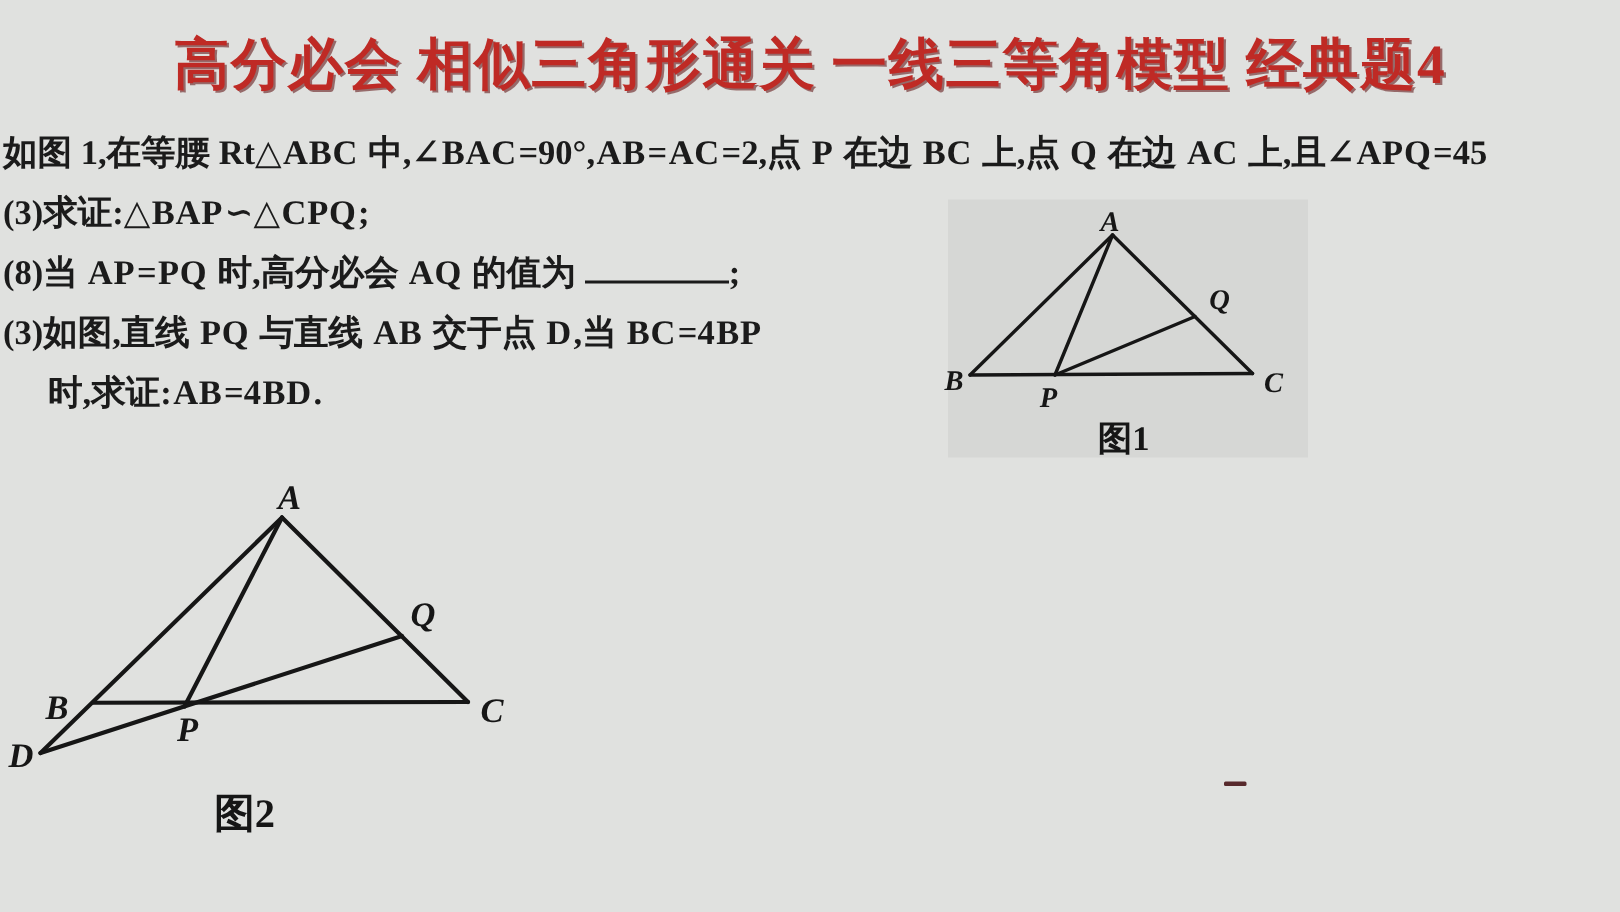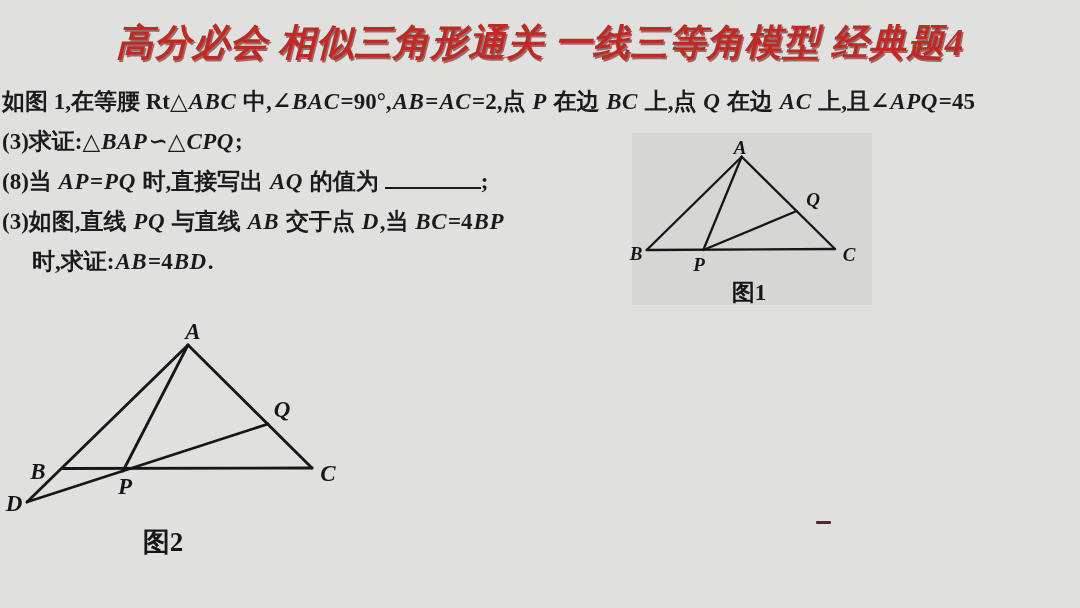--- a/index.html
+++ b/index.html
@@ -5,44 +5,43 @@
   html,body{margin:0;padding:0;}
   body{
     width:1080px;height:608px;position:relative;overflow:hidden;
     font-family:"Liberation Serif","DejaVu Serif",serif;
   }
   .title{
     position:absolute;top:18px;left:0;width:1080px;text-align:center;
     font-size:37px;font-weight:bold;letter-spacing:1px;
     text-shadow:1.5px 1.5px 0 rgba(90,10,10,0.55);
     white-space:nowrap;
-    font-style:italic;
   }
   .problem{
     position:absolute;left:2px;top:82px;width:1100px;
     font-size:23px;font-weight:bold;color:#1b1b1b;
   }
   .pline{height:40px;line-height:40px;white-space:nowrap;}
-  .var{font-style:italic;padding:0 1px;letter-spacing:0.5px;}
+  .var{padding:0 1px;letter-spacing:0.5px;}
   .blank{
     display:inline-block;width:96px;height:24px;margin-left:6px;
     border-bottom:2.5px solid #1b1b1b;vertical-align:baseline;
   }
   .fig{position:absolute;}
   .stray{position:absolute;border-radius:1px;}
 </style>
 </head>
 <body style="background: rgb(224, 225, 223);">
 
 <div class="title" style="color: rgb(191, 42, 37);">高分必会 相似三角形通关 一线三等角模型 经典题4</div>
 
 <div class="problem">
     <div class="pline"><span>如图 1,在等腰 Rt△</span><span class="var">ABC</span><span> 中,∠</span><span class="var">BAC</span><span>=90°,</span><span class="var">AB</span><span>=</span><span class="var">AC</span><span>=2,点 </span><span class="var">P</span><span> 在边 </span><span class="var">BC</span><span> 上,点 </span><span class="var">Q</span><span> 在边 </span><span class="var">AC</span><span> 上,且∠</span><span class="var">APQ</span><span>=45</span></div>
     <div class="pline"><span>(3)求证:△</span><span class="var">BAP</span><span>∽△</span><span class="var">CPQ</span><span>;</span></div>
-    <div class="pline"><span>(8)当 </span><span class="var">AP</span><span>=</span><span class="var">PQ</span><span> 时,直接写出 </span><span class="var">AQ</span><span> 的值为</span><span class="blank" style="width: 96px;"></span><span>;</span></div>
+    <div class="pline"><span>(8)当 </span><span class="var">AP</span><span>=</span><span class="var">PQ</span><span> 时,高分必会 </span><span class="var">AQ</span><span> 的值为</span><span class="blank" style="width: 96px;"></span><span>;</span></div>
     <div class="pline"><span>(3)如图,直线 </span><span class="var">PQ</span><span> 与直线 </span><span class="var">AB</span><span> 交于点 </span><span class="var">D</span><span>,当 </span><span class="var">BC</span><span>=4</span><span class="var">BP</span></div>
     <div class="pline" style="margin-left: 30px;"><span>时,求证:</span><span class="var">AB</span><span>=4</span><span class="var">BD</span><span>.</span></div>
   </div>
 
 <div class="fig" id="fig1" style="left: 620px; top: 130px;"><svg width="262" height="180" viewBox="0 0 262 180">
       <rect x="12" y="3" width="240" height="172" fill="#d6d7d5"></rect>
       <line x1="121.7" y1="26.7" x2="26.7" y2="120" stroke="#161616" stroke-width="2.3" stroke-linecap="round"></line>
       <line x1="121.7" y1="26.7" x2="215" y2="119" stroke="#161616" stroke-width="2.3" stroke-linecap="round"></line>
       <line x1="26.7" y1="120" x2="215" y2="119" stroke="#161616" stroke-width="2.3" stroke-linecap="round"></line>
       <line x1="121.7" y1="26.7" x2="83.3" y2="120" stroke="#161616" stroke-width="2.3" stroke-linecap="round"></line>

